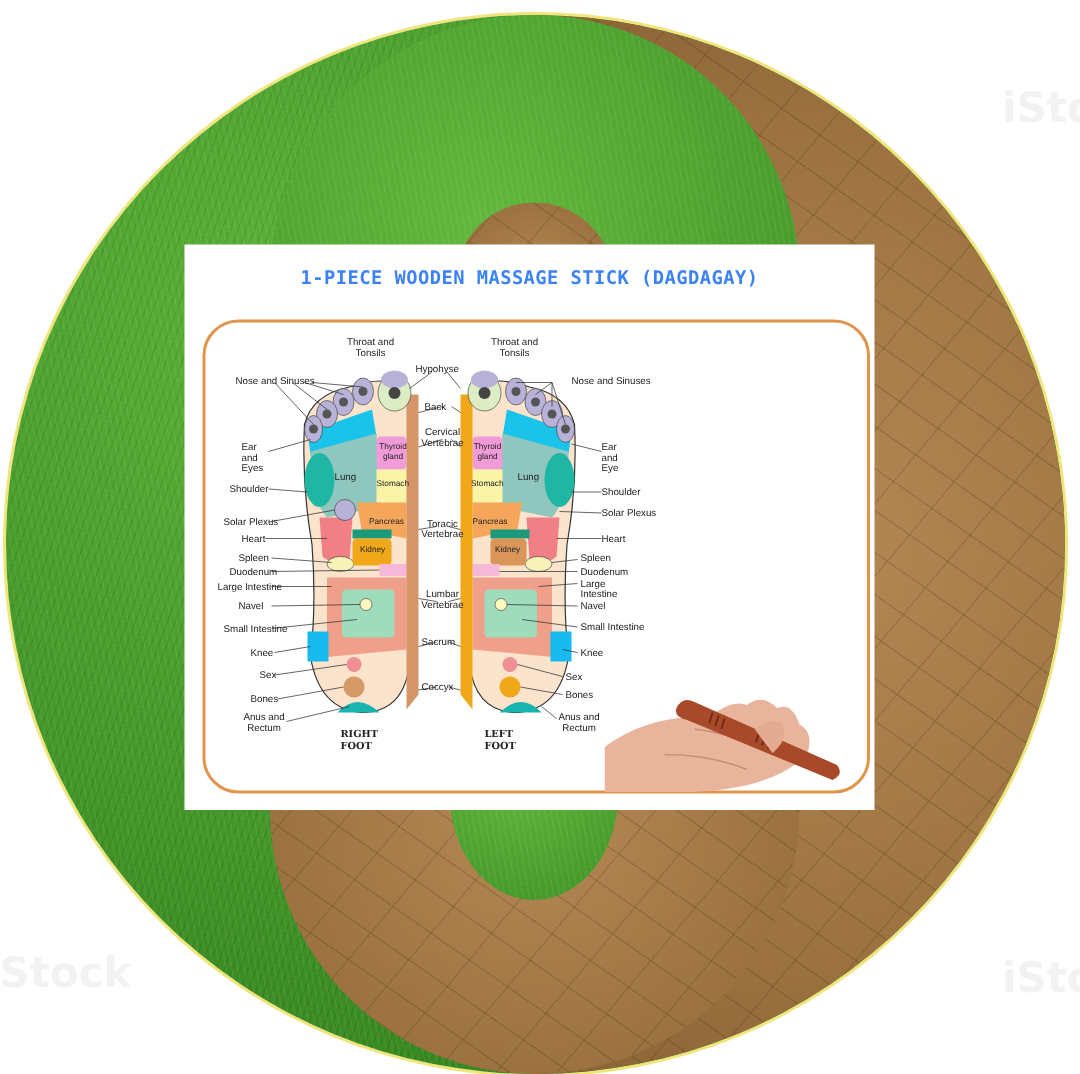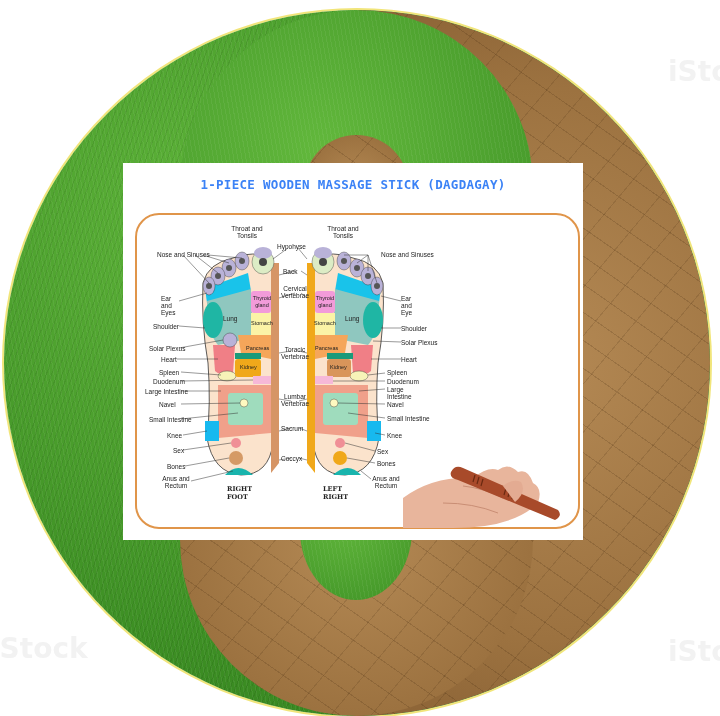--- a/index.html
+++ b/index.html
@@ -243,21 +243,21 @@
   <div class="lbl" style="left:264px;top:238px;">Navel</div>
   <div class="lbl" style="left:264px;top:252px;">Small Intestine</div>
   <div class="lbl" style="left:264px;top:269px;">Knee</div>
   <div class="lbl" style="left:254px;top:285px;">Sex</div>
   <div class="lbl" style="left:254px;top:297px;">Bones</div>
   <div class="lbl" style="left:246px;top:312px;width:34px;white-space:normal;text-align:center;">Anus and Rectum</div>
 
   <div class="foottitle" style="left:104px;top:322px;width:30px;white-space:pre-line;">RIGHT
 FOOT</div>
   <div class="foottitle" style="left:200px;top:322px;width:30px;white-space:pre-line;">LEFT
-RIGHT</div>
+FOOT</div>
 
   <svg style="position:absolute;left:280px;top:295px;" width="170" height="70" viewBox="0 0 170 70">
     <g>
       <path d="M0,40 Q30,18 70,20 Q85,8 95,12 Q105,4 115,14 Q125,10 130,25 Q140,30 135,45 Q110,70 50,70 L0,70 Z" fill="#e8b59c"></path>
       <path d="M60,28 Q80,30 100,40" stroke="#c98e75" stroke-width="1" fill="none"></path>
       <path d="M40,45 Q70,45 95,55" stroke="#c98e75" stroke-width="1" fill="none"></path>
     </g>
     <g>
       <path d="M48,14 Q52,6 60,10 L155,52 Q160,58 152,62 L55,22 Q46,20 48,14 Z" fill="#a84a2a"></path>
       <line x1="72" y1="17" x2="70" y2="24" stroke="#6b2a12" stroke-width="1.2"></line>

